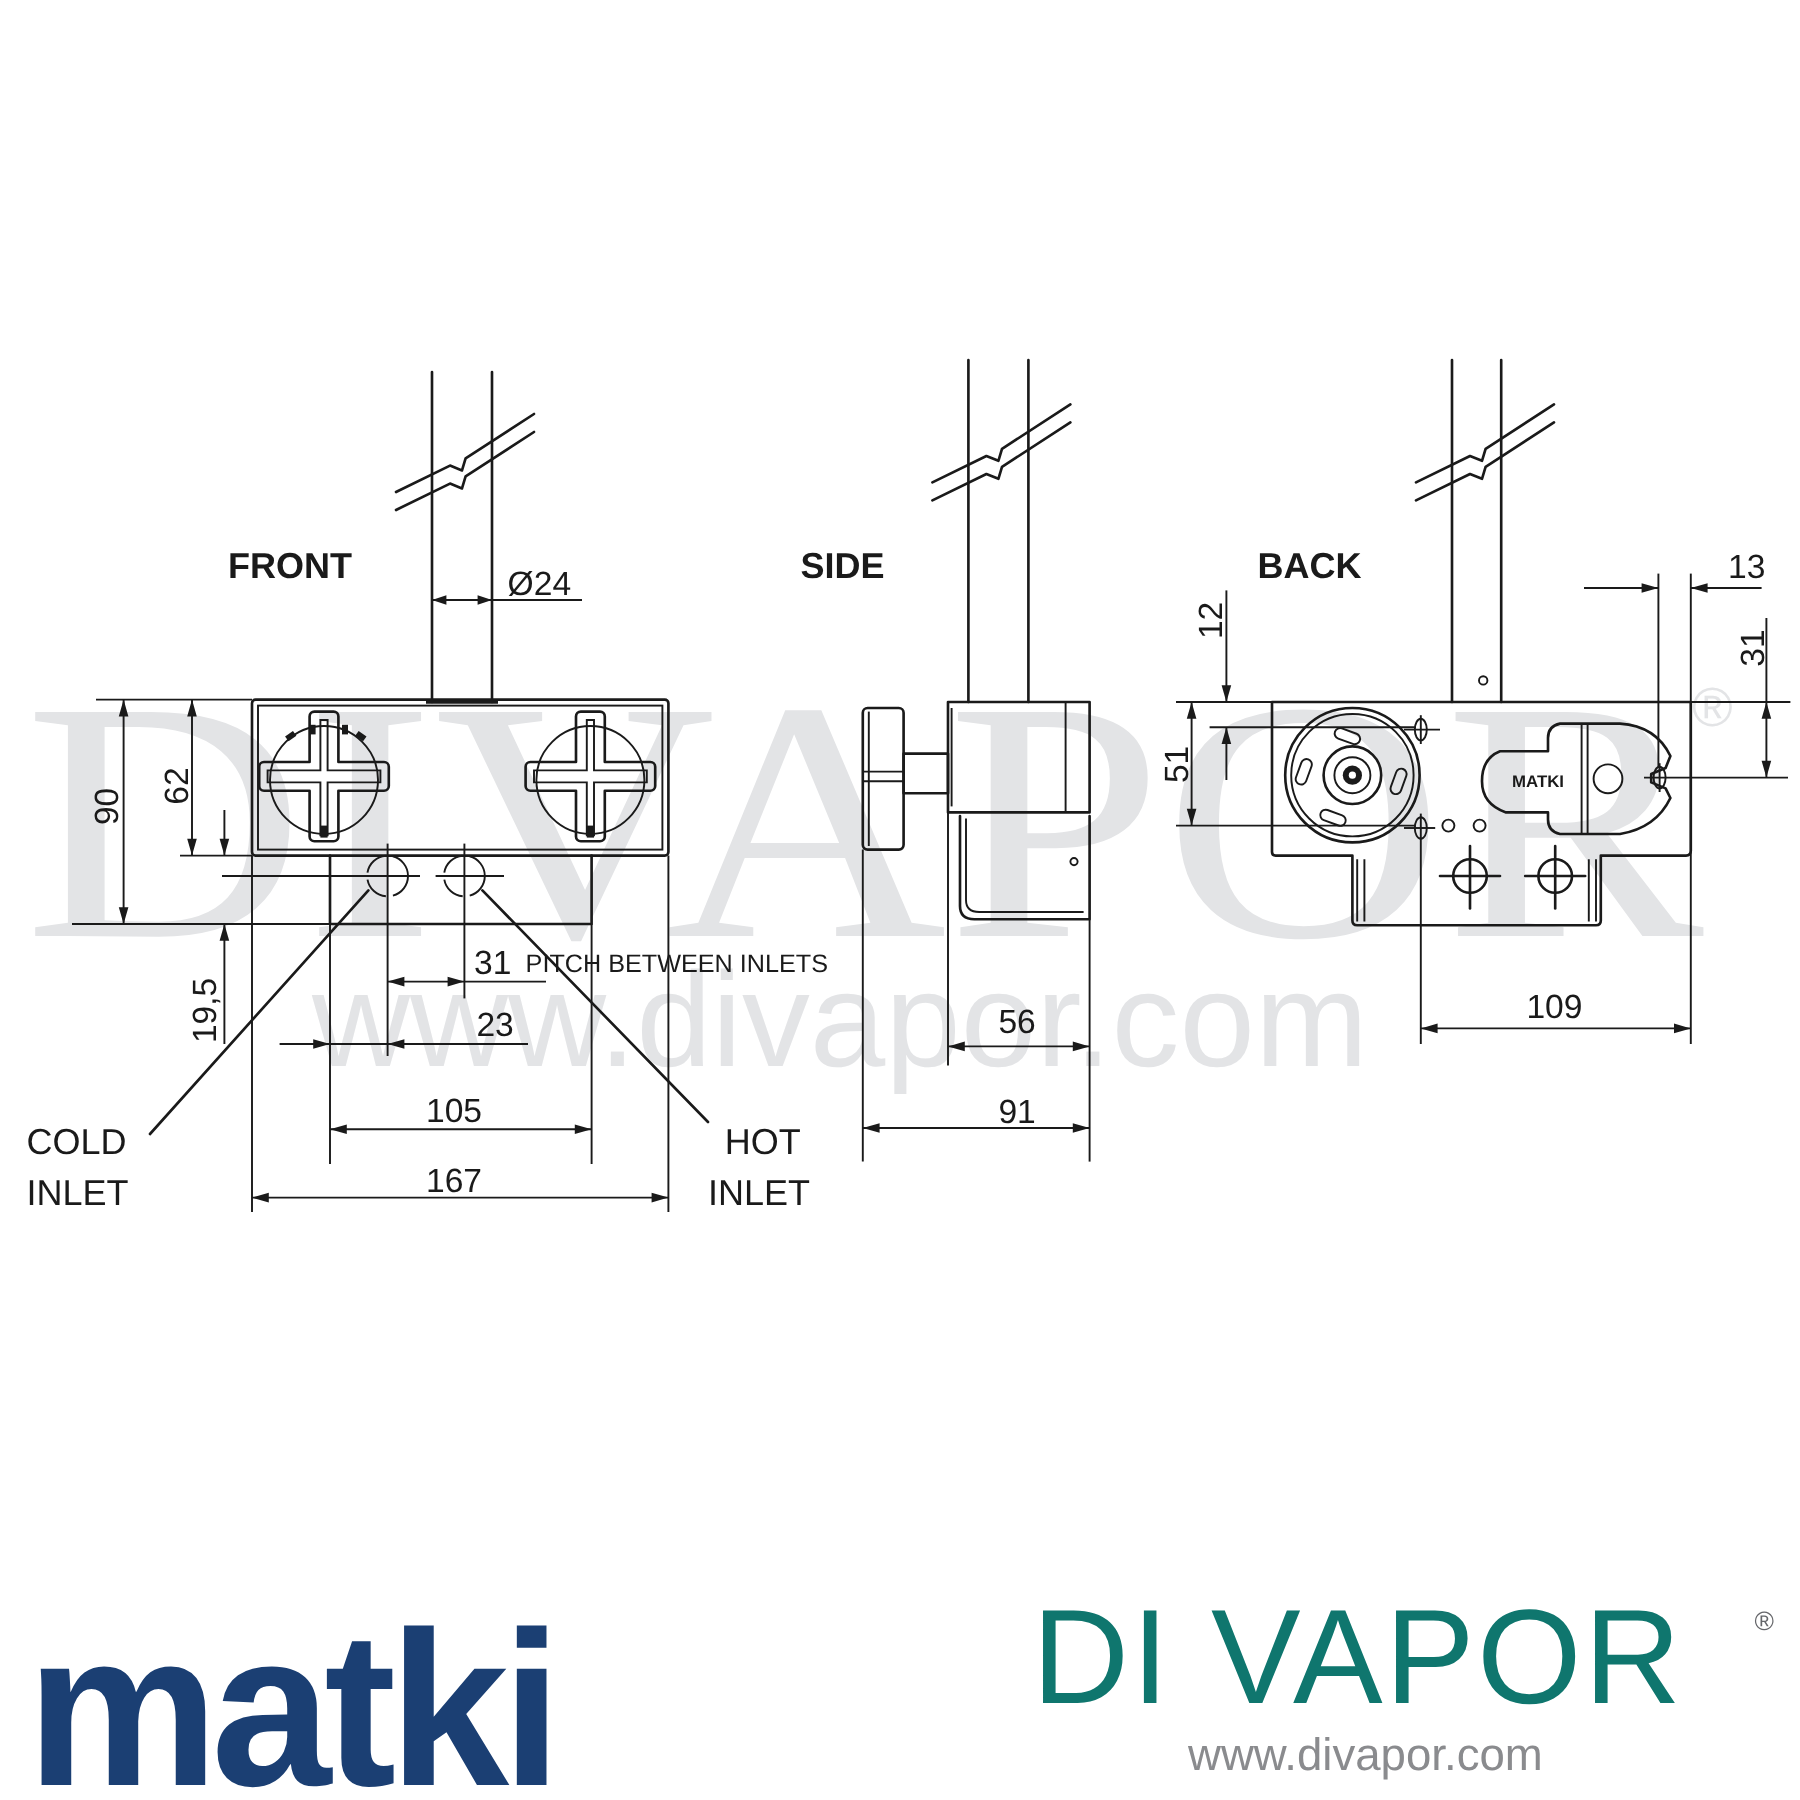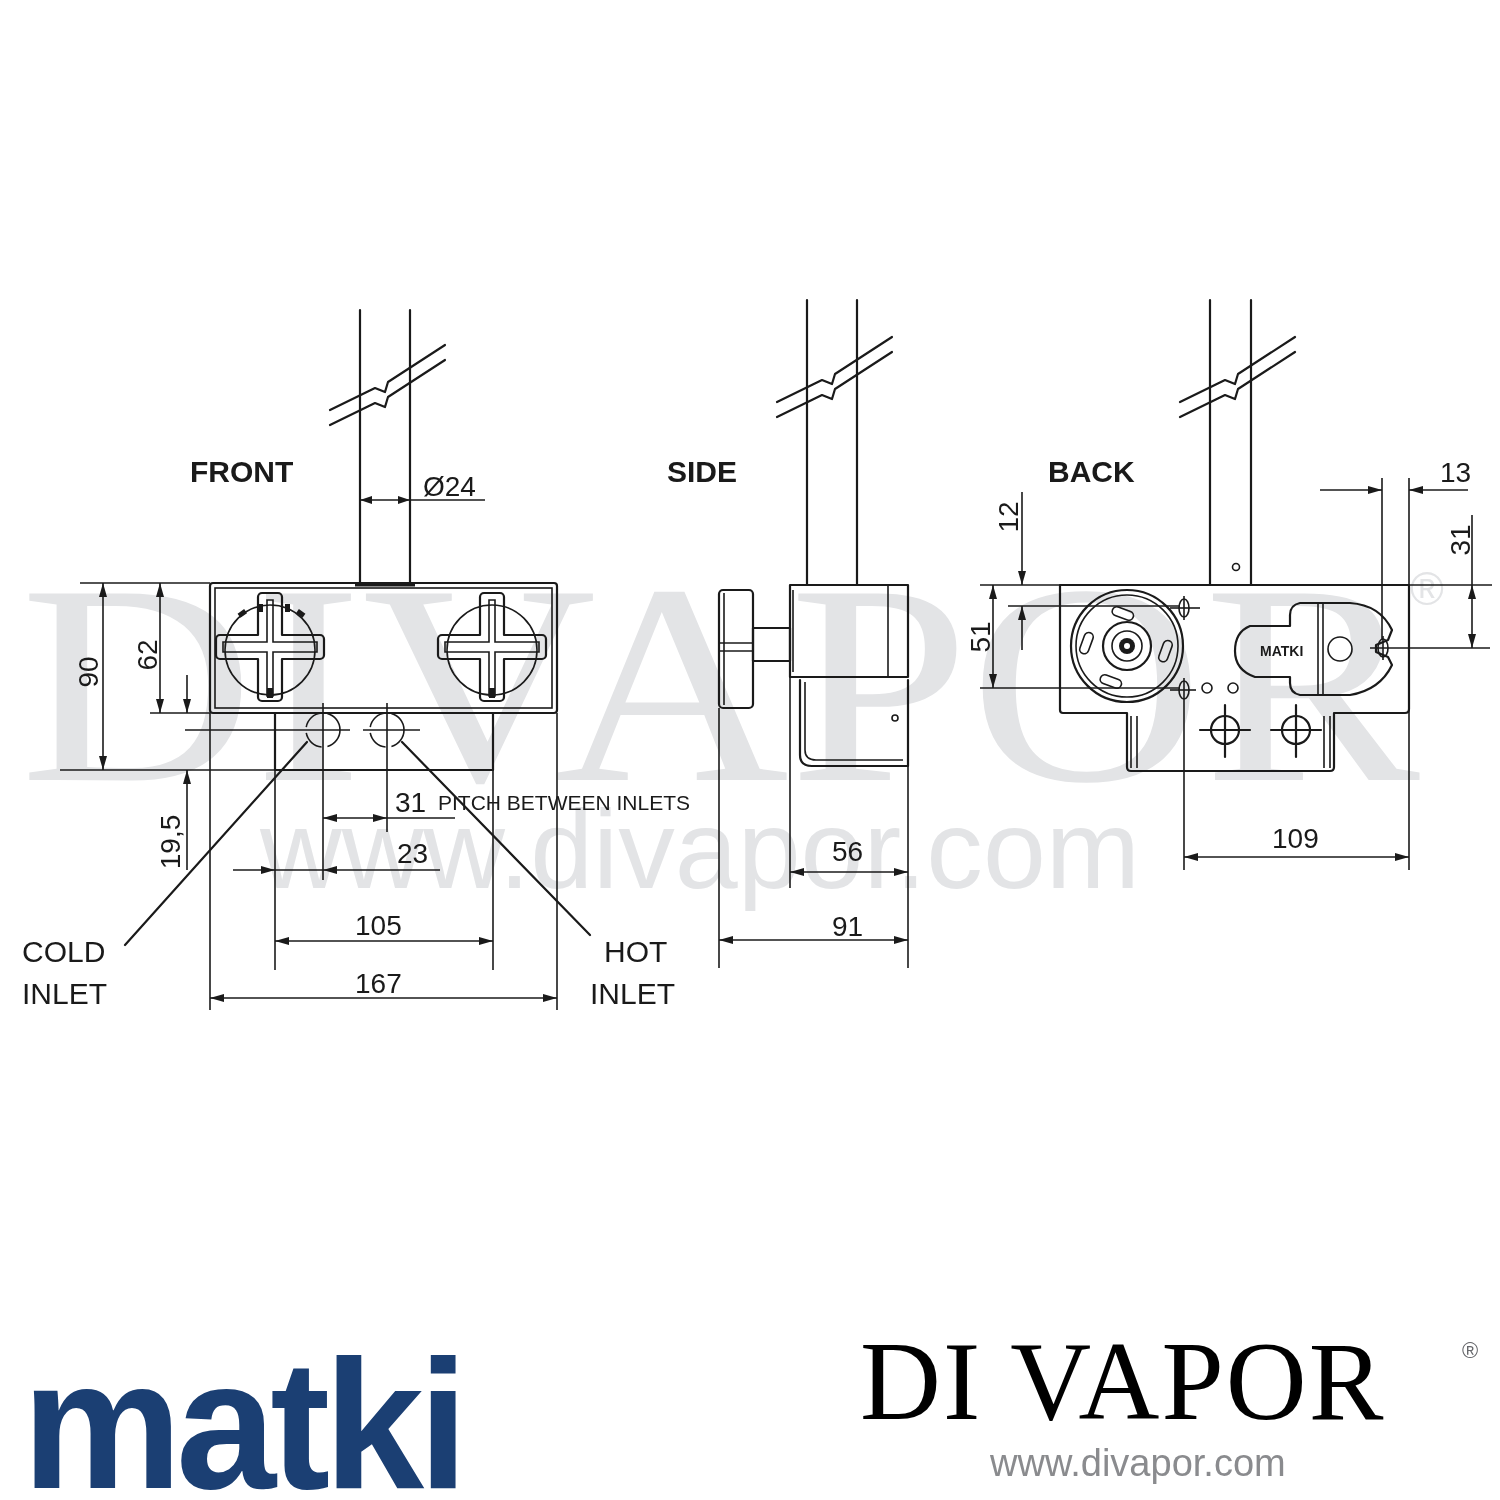--- a/index.html
+++ b/index.html
@@ -7,21 +7,21 @@
   svg { position: absolute; left: 0; top: 0; }
   .wm { fill: #e3e4e6; }
   .ln { stroke: #1a1a1a; fill: none; stroke-width: 2.2; stroke-linecap: round; stroke-linejoin: round; }
   .thin { stroke: #1a1a1a; fill: none; stroke-width: 1.6; }
   .thick { stroke: #1a1a1a; fill: none; stroke-width: 3; }
   .dim { font-family: "Liberation Sans", sans-serif; font-size: 28px; fill: #1a1a1a; }
   .view { font-family: "Liberation Sans", sans-serif; font-size: 30px; font-weight: bold; fill: #1a1a1a; }
   .label { font-family: "Liberation Sans", sans-serif; font-size: 30px; fill: #1a1a1a; }
   .small { font-family: "Liberation Sans", sans-serif; font-size: 21px; fill: #1a1a1a; }
   .logo-matki { position: absolute; left: 20px; left: 22px; top: 1335px; font-family: "Liberation Sans", sans-serif; font-weight: bold; font-size: 180px; color: #1b3f73; letter-spacing: -6px; line-height: 1; transform: scaleY(1.02); }
-  .logo-divapor { position: absolute; left: 860px; top: 1325px; font-family: Liberation Serif, serif; font-size: 112px; color: #000000; letter-spacing: 2px; line-height: 1; }
+  .logo-divapor { position: absolute; left: 860px; top: 1325px; font-family: Liberation Sans, sans-serif; font-size: 112px; color: #0f766e; letter-spacing: 2px; line-height: 1; }
   .logo-reg { position: absolute; left: 1462px; top: 1338px; font-family: "Liberation Sans", sans-serif; font-size: 22px; color: #65666a; }
   .logo-url { position: absolute; left: 990px; top: 1442px; font-family: "Liberation Sans", sans-serif; font-size: 38px; color: #8a8b8e; letter-spacing: 0px; }
 </style>
 </head>
 <body>
 
 <svg width="1500" height="1500" viewBox="0 0 1500 1500">
 
   <g>
     <text x="20" y="780" class="wm" font-family="Liberation Serif, serif" font-size="285" textLength="1400" lengthAdjust="spacingAndGlyphs">DIVAPOR</text>

